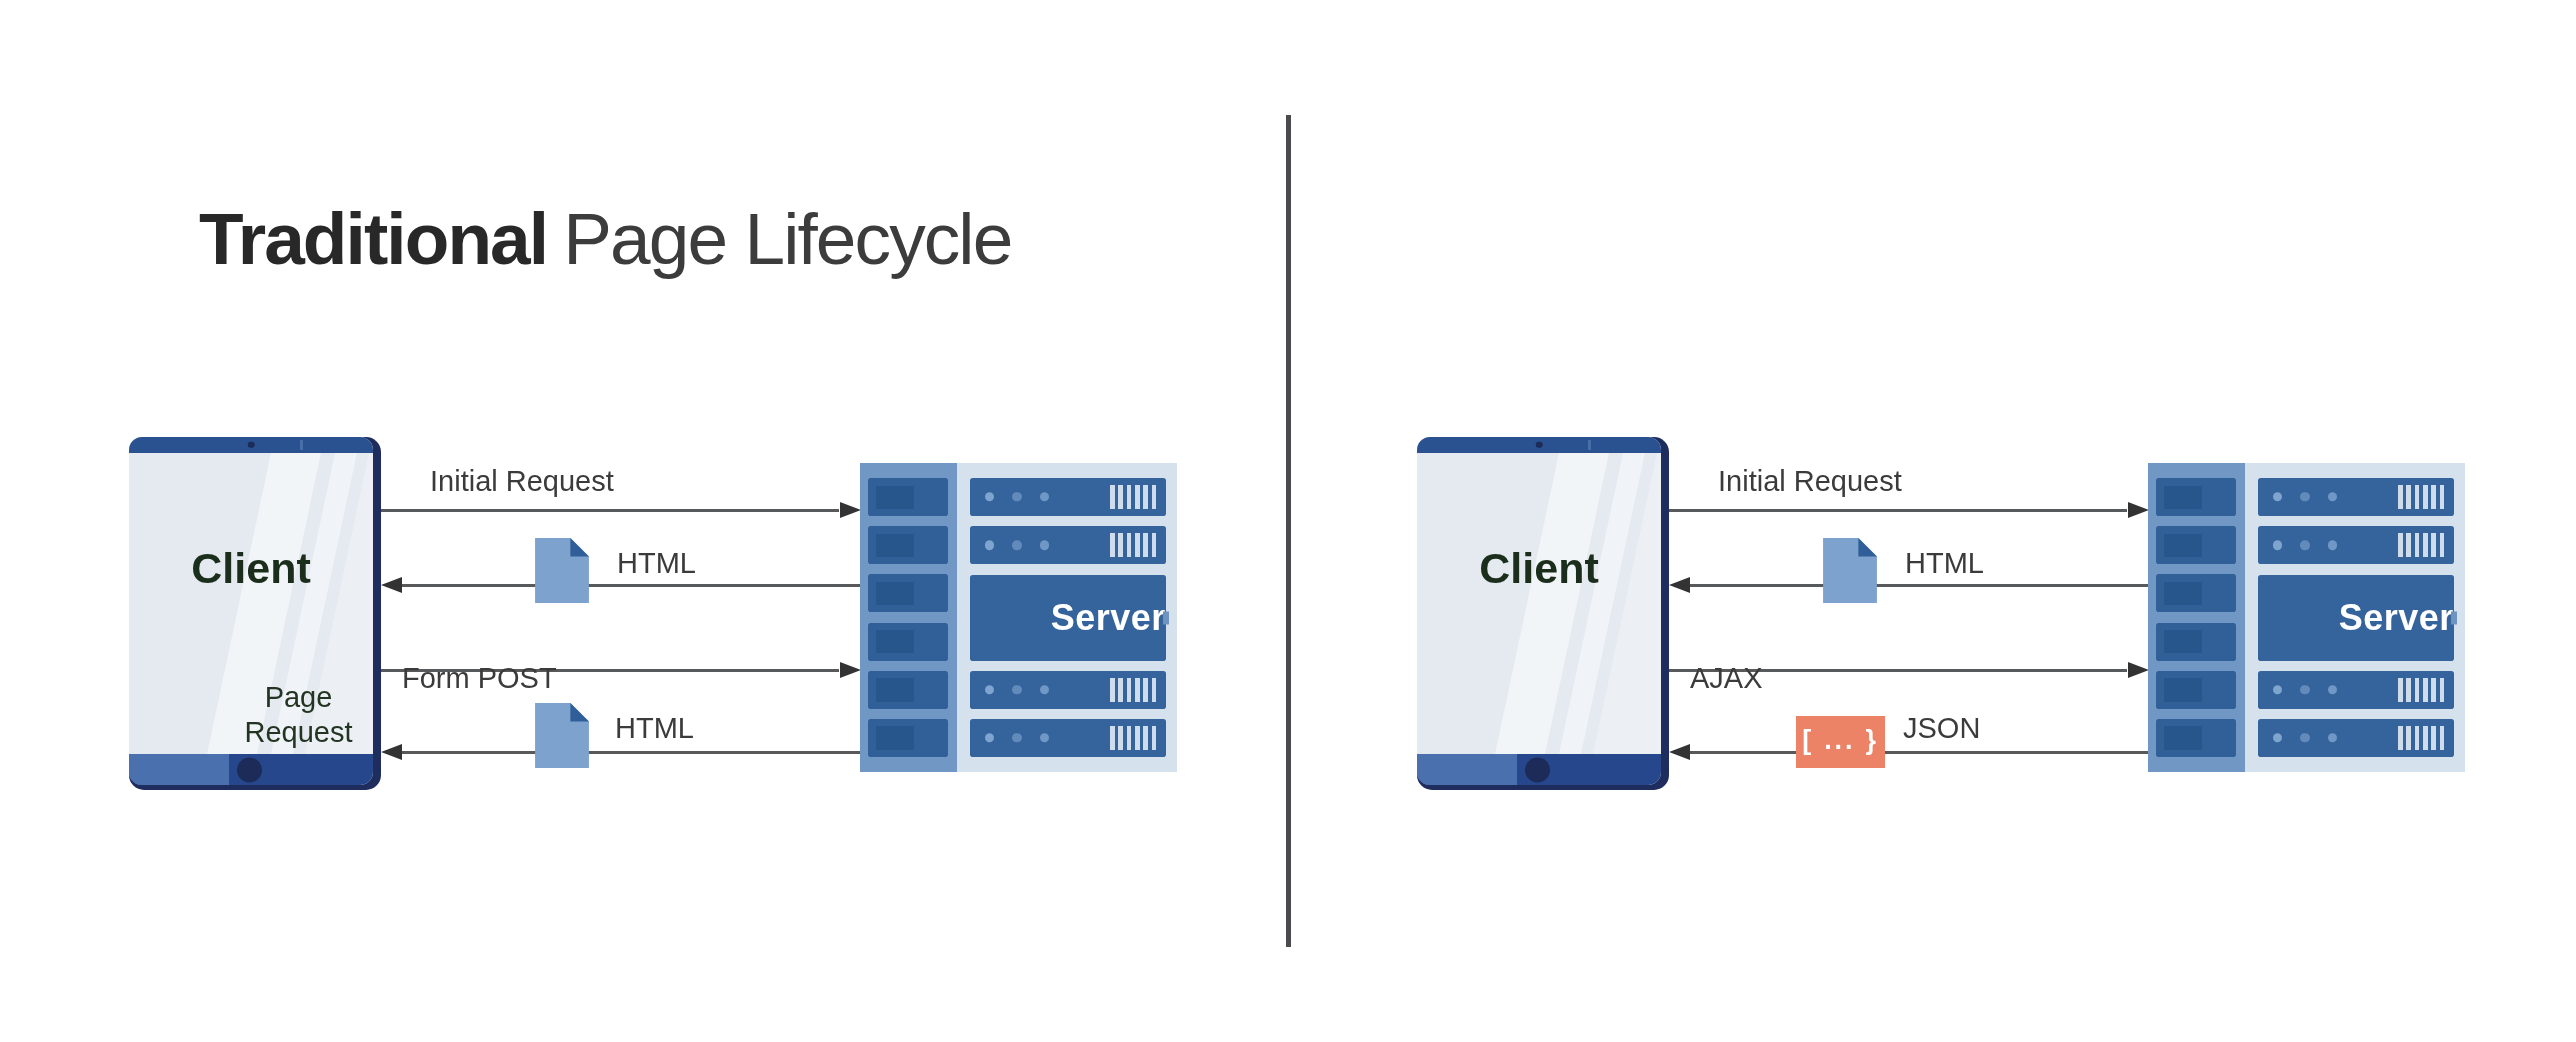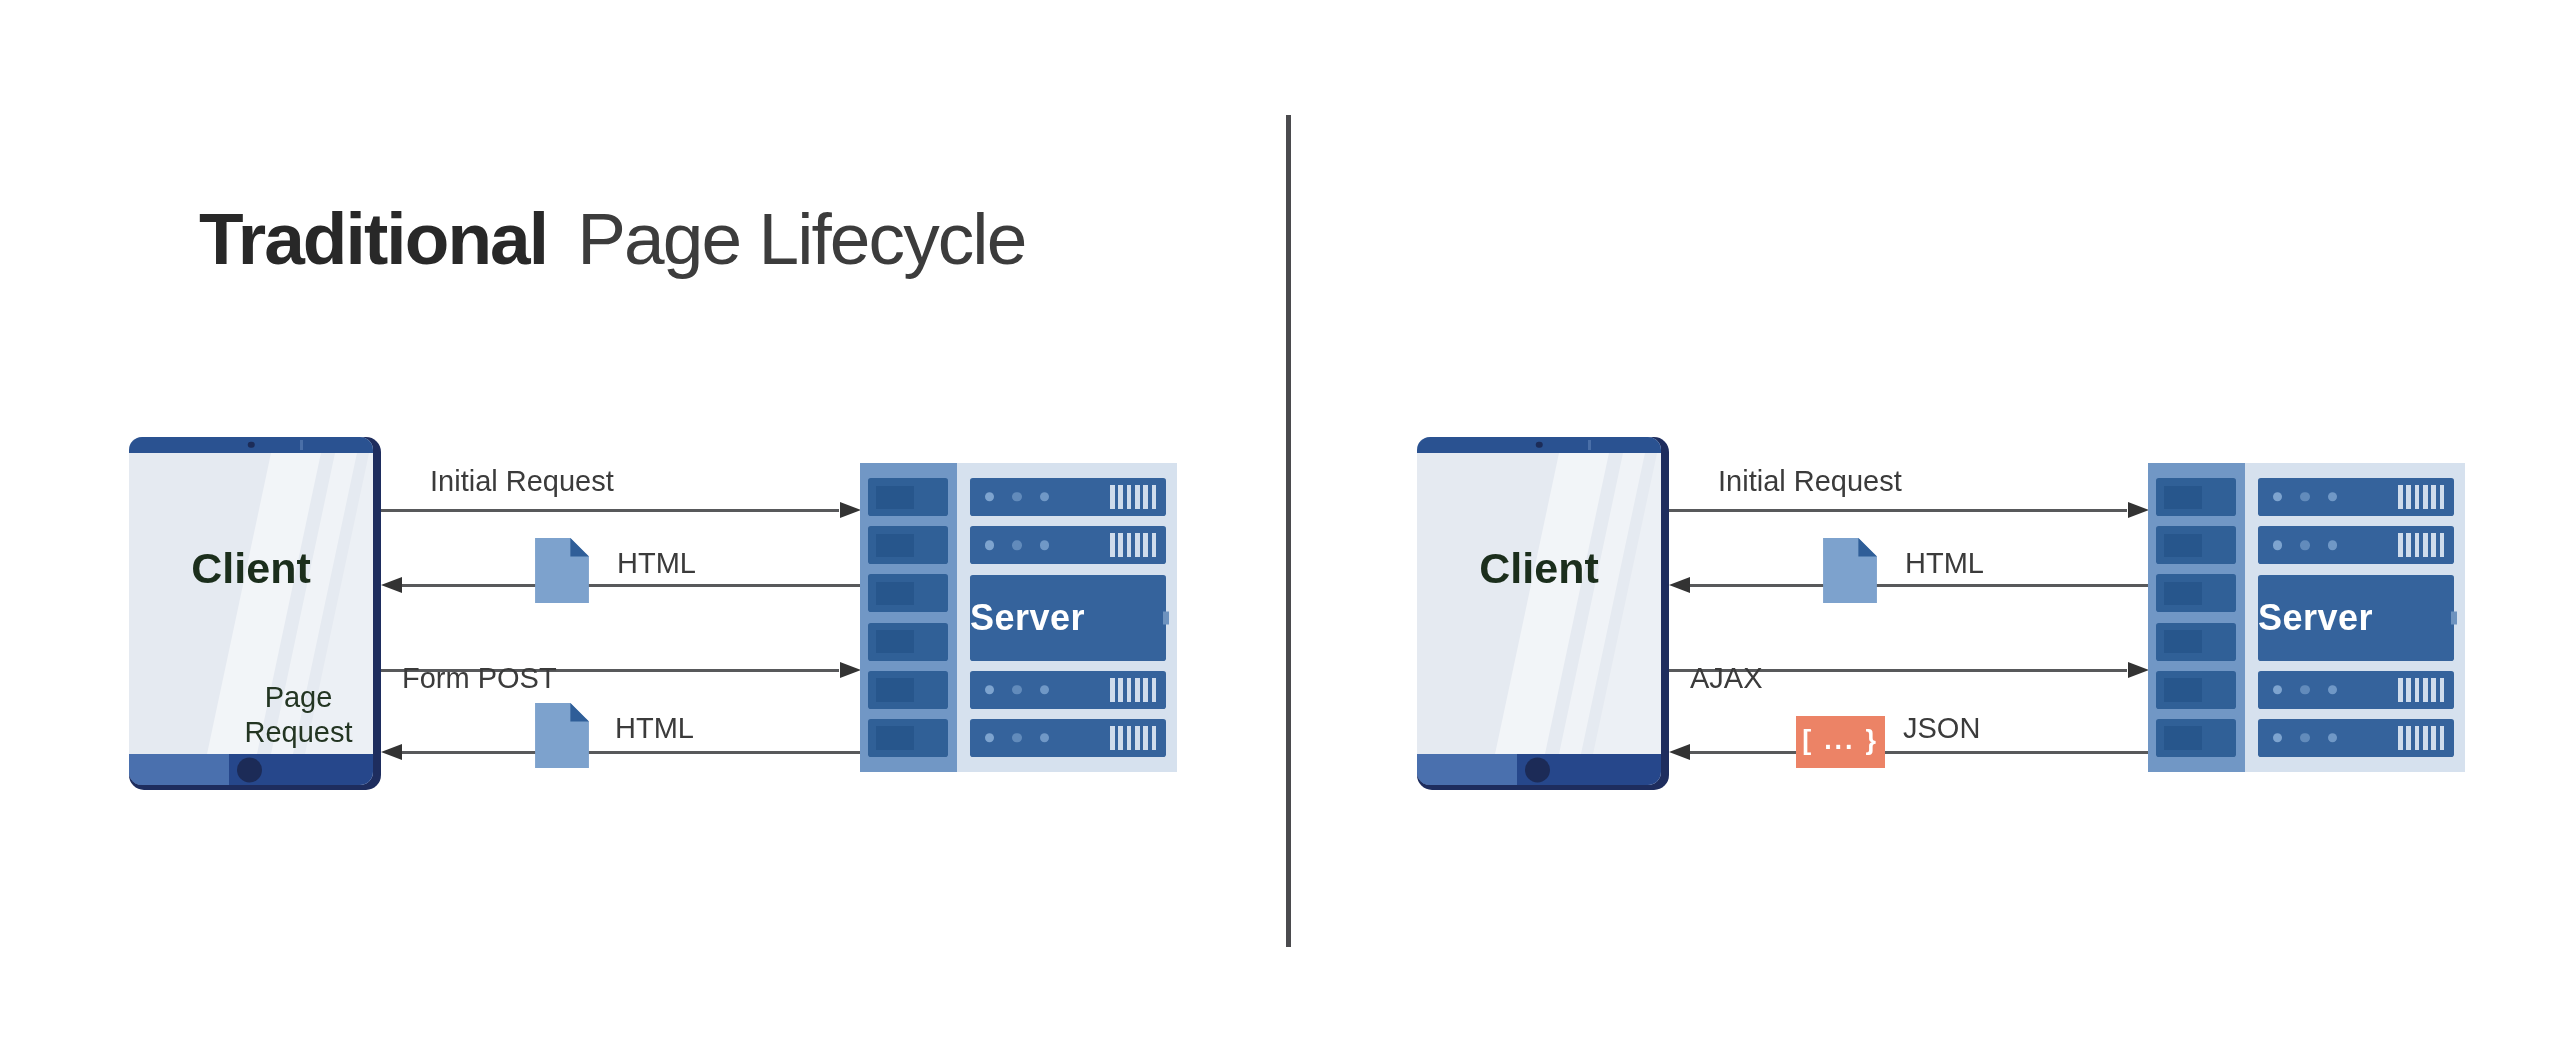--- a/index.html
+++ b/index.html
@@ -11,21 +11,21 @@
   .divider{position:absolute;left:1286px;top:115px;width:4.7px;height:832px;background:#4b4b4e;}
   
   .half{position:absolute;top:0;width:1286px;height:1043px;}
   .half.left{left:0;}
   .half.right{left:1288px;}
   
   .title{position:absolute;top:148px;font-size:73px;letter-spacing:-1.9px;white-space:nowrap;color:#3c3c3c;}
   .half.left  .title{left:199px;}
   .half.right .title{left:457px;}
   .t-bold{font-weight:800;color:#282828;}
-  .t-light{font-weight:400;color:#3c3c3c;margin-left:30px;}
+  .t-light{font-weight:400;color:#3c3c3c;margin-left:16px;}
   
   .tablet{position:absolute;left:129px;top:437px;width:252px;height:353px;}
   .tablet-base{position:absolute;inset:0;background:#1e2d5e;border-radius:15px;}
   .tablet-face{position:absolute;left:0;top:0;width:244px;height:348px;border-radius:13px;overflow:hidden;background:#e5eaf1;}
   .bar-top{position:absolute;top:0;left:0;right:0;height:16px;background:#2a5291;}
   .camera{position:absolute;left:50%;top:7.5px;width:6.5px;height:6.5px;border-radius:50%;background:#1c2c58;transform:translate(-50%,-50%);}
   .bar-tick{position:absolute;left:70%;top:2.8px;width:2.8px;height:10.3px;background:#4a6fa8;}
   .screen{position:absolute;top:16px;left:0;right:0;bottom:31px;background:#e5eaf1;overflow:hidden;}
   .streak{position:absolute;top:-28px;bottom:-28px;transform:skewX(-12deg);background:rgba(255,255,255,.5);}
   .streak.s1{left:110px;width:50px;}
@@ -61,21 +61,21 @@
     font-size:27px;font-weight:700;letter-spacing:2.8px;padding-bottom:2.8px;box-sizing:border-box;}
   
   .server{position:absolute;left:860px;top:463px;width:317px;height:309px;display:flex;}
   .strip{width:97px;background:#7197c5;box-sizing:border-box;padding:15px 0 15px 8.4px;
     display:flex;flex-direction:column;justify-content:space-between;}
   .cell{width:80px;height:38px;background:#306097;border-radius:2.8px;position:relative;}
   .cell-in{position:absolute;left:7.5px;top:7.5px;width:38px;height:23.4px;background:#27568c;}
   .panel{flex:1;background:#d6e1ee;box-sizing:border-box;padding:15px 11.2px 15px 13px;
     display:flex;flex-direction:column;justify-content:space-between;}
   .rack{height:38px;background:#35639c;border-radius:2.8px;position:relative;}
-  .rack.main{height:86px;display:flex;align-items:center;justify-content:flex-start;}
+  .rack.main{height:86px;display:flex;align-items:center;justify-content:flex-end;}
   .rack.main::after{content:'';position:absolute;right:-2.8px;top:50%;transform:translateY(-50%);
     width:5.6px;height:13px;background:#6e93bf;}
   .dots{position:absolute;left:15px;top:50%;transform:translateY(-50%);display:flex;gap:18px;}
   .dots i{width:9.4px;height:9.4px;border-radius:50%;background:#7ea4cf;}
   .dots i:nth-child(2){opacity:.62;}
   .dots i:nth-child(3){opacity:.82;}
   .slats{position:absolute;right:9.4px;top:50%;transform:translateY(-50%);display:flex;gap:3.7px;}
   .slats i{width:4.7px;height:24px;background:#cfdcec;}
   .server-label{font-weight:700;font-size:36px;color:#ffffff;letter-spacing:0.5px;}
 </style>

